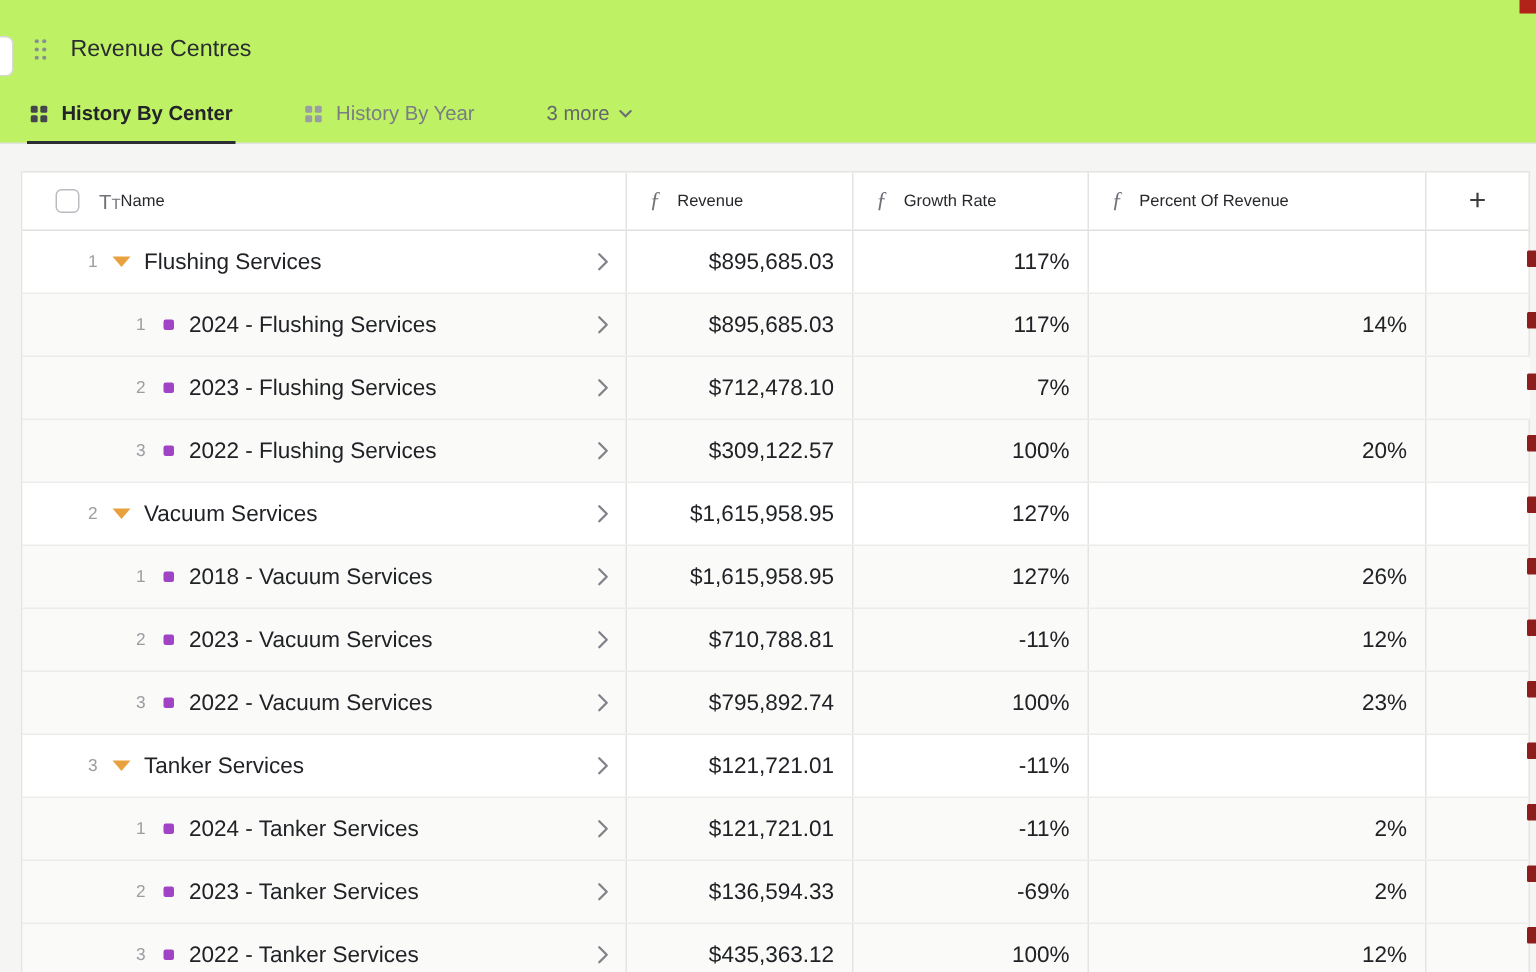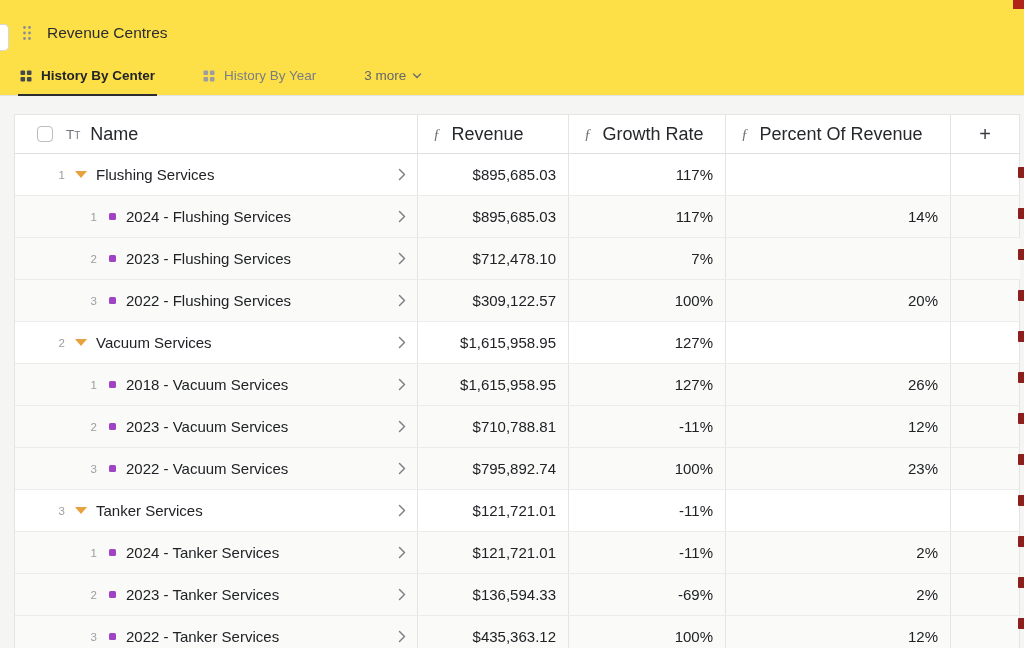--- a/index.html
+++ b/index.html
@@ -2,21 +2,21 @@
 <html><head>
 <meta charset="utf-8">
 <style>
   html,body{margin:0;padding:0}
   body{
     width:1024px;height:648px;position:relative;overflow:hidden;
     background:#f5f5f3;font-family:"Liberation Sans",sans-serif;color:#202226;
   }
 
   
-  .topbar{position:absolute;top:0;left:0;width:1024px;height:95px;background:#fde047;border-bottom:1px solid #e2e2e0}
+  .topbar{position:absolute;top:0;left:0;width:1024px;height:95px;background:#bef264;border-bottom:1px solid #e2e2e0}
   .title-row{position:absolute;top:24px;left:22px;display:flex;align-items:center;gap:15px}
   .drag-handle{display:flex;align-items:center;color:#8a8d93}
   .page-title{font-size:15.5px;color:#2a2c30}
   .tabs{position:absolute;left:18px;bottom:-1px;display:flex;align-items:flex-end;gap:44px}
   .tab{display:flex;align-items:center;gap:9px;padding:0 2px 13px 2px;font-size:13.5px;color:#7a7d83;cursor:pointer}
   .tab .tab-icon{color:#9a9da3;display:flex}
   .tab.active{color:#222428;font-weight:bold;border-bottom:2px solid #2b2d31;padding-bottom:11px}
   .tab.active .tab-icon{color:#45474c}
   .more-tab{display:flex;align-items:center;gap:6px;padding:0 2px 13px 2px;font-size:13.5px;color:#63666c;cursor:pointer}
   .sidetab{position:absolute;left:0;top:24px;width:8px;height:25px;background:#fff;border:1px solid #d8d8d6;border-left:none;border-radius:0 5px 5px 0}
@@ -25,23 +25,23 @@
   .table{position:absolute;top:114px;left:14px;width:1005px;border-left:1px solid #e4e4e2}
   .thead,.trow{display:grid;grid-template-columns:403px 151px 157px 225px 69px}
   .thead{height:38px;border-top:1px solid #e4e4e2;border-bottom:1px solid #dfdfdd;background:#fff}
   .trow{height:41px;border-bottom:1px solid #ececea;background:#fff}
   .trow.child{background:#fafaf8}
   .cell{display:flex;align-items:center;border-right:1px solid #e4e4e2;overflow:hidden;box-sizing:border-box}
 
   
   .h-name{padding-left:22px}
   .checkbox{width:16px;height:16px;border:1.5px solid #b9bcc0;border-radius:4px;background:#fff;margin-right:13px;flex:none;box-sizing:border-box}
-  .tt-icon{color:#6f7277;margin-right:10px;font-size:13.5px;letter-spacing:0}
+  .tt-icon{color:#6f7277;margin-right:0;font-size:13.5px;letter-spacing:0}
   .tt-icon .tt-small{font-size:10px}
-  .h-label{font-size:18px;color:#26282c}
+  .h-label{font-size:11px;color:#26282c}
   .fx-icon{font-family:"Liberation Serif",serif;font-style:italic;font-size:15px;color:#6f7277;margin:0 11px 0 15px}
   .h-plus{justify-content:center;font-size:20px;font-weight:400;color:#3a3c40;cursor:pointer}
 
   
   .name-cell{position:relative}
   .trow.group .name-cell{padding-left:30px}
   .trow.child .name-cell{padding-left:62px}
   .row-num{width:20px;text-align:right;margin-right:10px;font-size:11.5px;color:#9a9da1;flex:none}
   .caret-icon{width:0;height:0;border-left:6px solid transparent;border-right:6px solid transparent;border-top:7px solid #e8a13c;margin-right:9px;flex:none;display:none}
   .square-icon{width:7px;height:7px;background:#a043c4;border-radius:1.5px;margin:0 10px 0 2px;flex:none;display:none}

